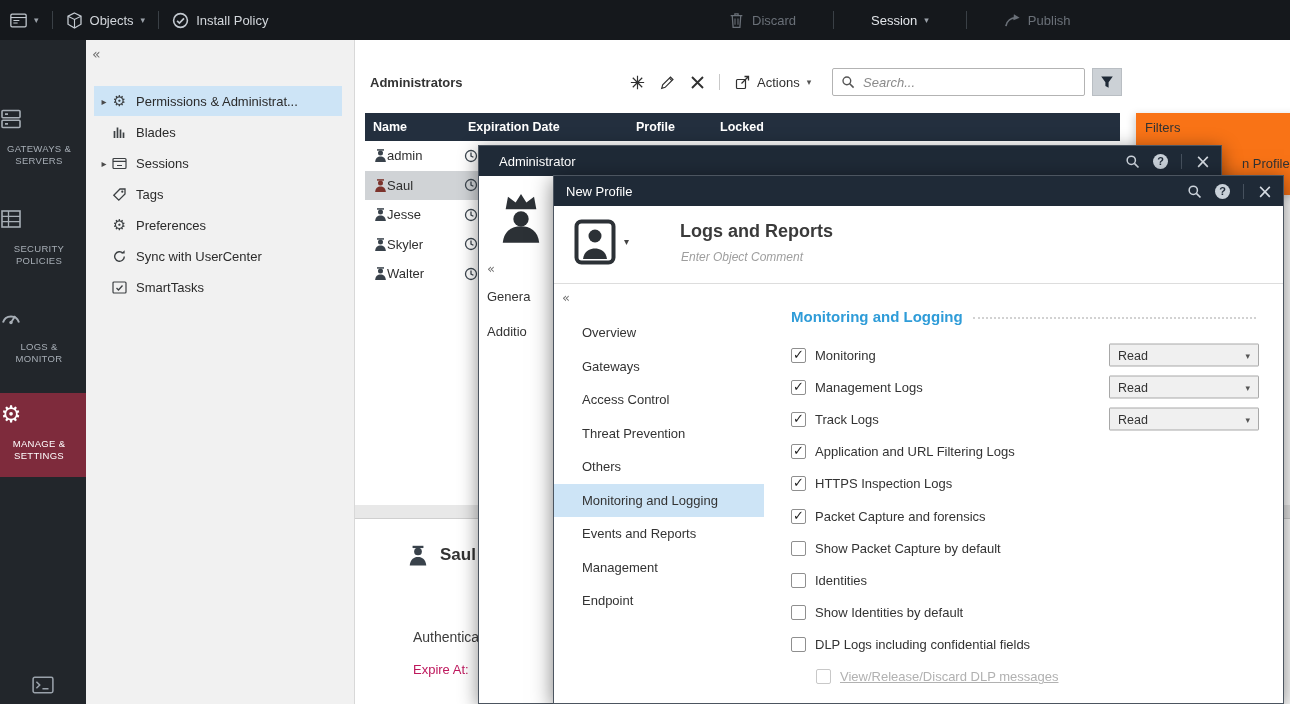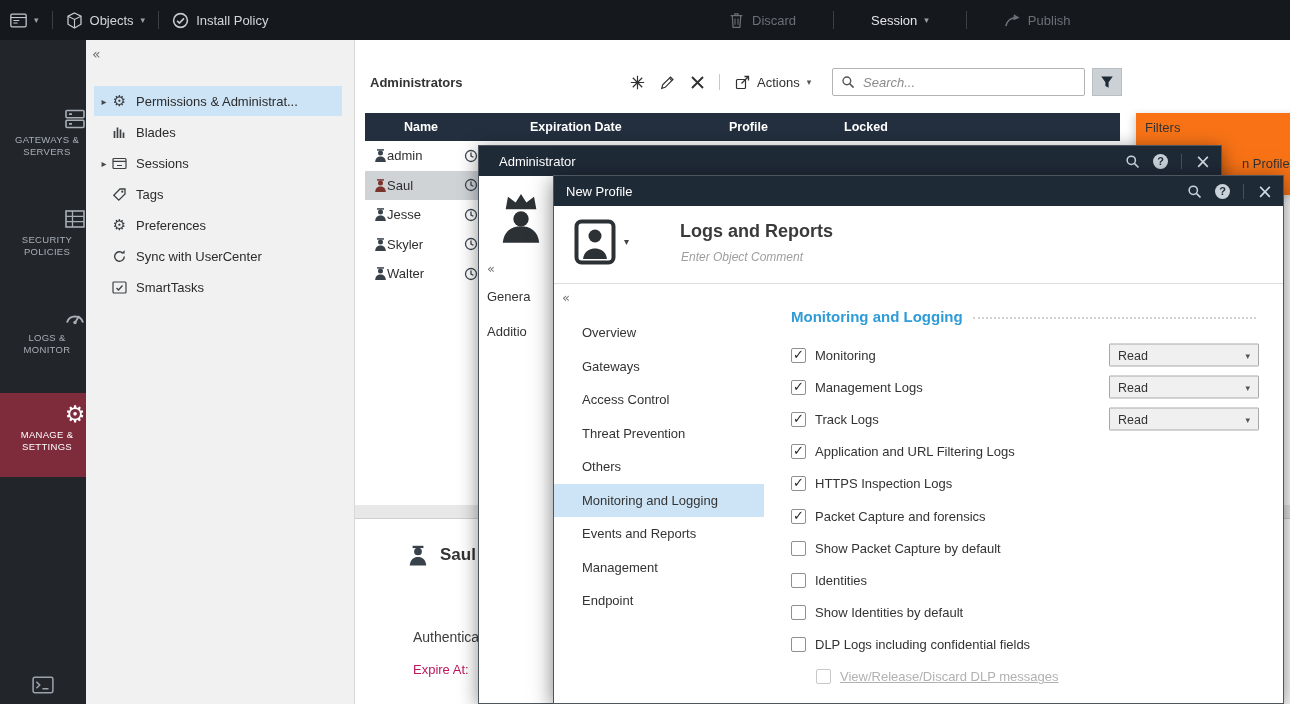--- a/index.html
+++ b/index.html
@@ -15,21 +15,21 @@
   .tb-btn{display:flex;align-items:center;gap:7px;padding:0 10px;height:40px;font-size:13px;color:#d3d7dc;cursor:default;}
   .tb-sep{width:1px;height:18px;background:#3a4046;margin:0 3px;flex:none;}
   .tb-ic{width:17px;height:17px;color:#c3c9d0;}
   .tb-caret{font-size:9px;color:#9aa0a8;}
   .tb-right{position:absolute;left:718px;top:0;height:40px;display:flex;align-items:center;gap:24px;}
   .tb-dim,.tb-dim .tb-ic{color:#6a7078;}
   .tb-session{color:#e3e6ea;}
 
   
   .app-sidebar{position:absolute;left:0;top:40px;width:86px;height:664px;background:#22262b;}
-  .sb-item{position:absolute;left:0;width:86px;height:80px;display:flex;flex-direction:column;align-items:flex-end;padding-top:10px;gap:4px;color:#a7aeb6;cursor:default;}
+  .sb-item{position:absolute;left:0;width:86px;height:80px;display:flex;flex-direction:column;align-items:flex-start;padding-top:10px;gap:13px;color:#a7aeb6;cursor:default;}
   .sb-item:nth-of-type(1){top:58px;}
   .sb-item:nth-of-type(2){top:158px;}
   .sb-item:nth-of-type(3){top:256px;}
   .sb-item:nth-of-type(4){top:353px;height:84px;}
   .sb-item.active{background:#7e2b3c;color:#ffffff;}
   .sb-ic{width:22px;height:22px;flex:none;}
   .sb-ic .gear{font-size:23px;line-height:22px;}
   .sb-label{font-size:9.5px;line-height:1.3;text-align:center;letter-spacing:.3px;max-width:78px;}
   .terminal{position:absolute;left:32px;top:636px;width:22px;height:18px;color:#9aa2ab;}
 
@@ -54,21 +54,21 @@
   .actions-btn{display:flex;align-items:center;gap:7px;height:28px;padding:0 8px;font-size:13px;color:#303030;cursor:default;}
   .actions-btn .ic{width:15px;height:15px;}
   .searchbox{position:absolute;left:477px;top:28px;width:253px;height:28px;}
   .searchbox .ic{position:absolute;left:9px;top:7px;width:14px;height:14px;color:#555;}
   .search-input{width:100%;height:100%;border:1px solid #b3b3b3;border-radius:2px;padding:0 8px 0 30px;font-size:13px;font-family:"Liberation Sans",sans-serif;color:#333;outline:none;}
   .search-input::placeholder{font-style:italic;color:#8a8a8a;}
   .filter-btn{position:absolute;left:737px;top:28px;width:30px;height:28px;background:#ccd1d6;border:1px solid #b9bec3;display:flex;align-items:center;justify-content:center;color:#1f2a37;cursor:default;}
   .filter-btn .ic{width:14px;height:14px;}
 
   .thead{position:absolute;left:10px;top:73px;width:755px;height:28px;background:#232f3e;display:flex;}
-  .th{height:45px;line-height:28px;padding-left:8px;font-size:12.5px;font-weight:bold;color:#ffffff;overflow:hidden;white-space:nowrap;margin-left:31px;}
+  .th{height:45px;line-height:28px;padding-left:8px;font-size:12.5px;font-weight:bold;color:#ffffff;overflow:hidden;white-space:nowrap;}
   .tbody{position:absolute;left:10px;top:101px;width:755px;background:#fff;}
   .trow{position:relative;display:flex;align-items:center;height:29.5px;cursor:default;}
   .trow.selected{background:#d0d3d6;}
   .row-person{width:13px;height:15px;margin-left:9px;color:#39424b;flex:none;}
   .ic[data-name="admin-user-alert-icon"]{color:#7c332c;}
   .row-name{font-size:13px;color:#2f2f2f;}
   .row-clock{position:absolute;left:99px;width:14px;height:14px;color:#3c464f;}
 
   .filters-panel{position:absolute;left:781px;top:73px;width:170px;height:82px;background:#f97316;box-shadow:-2px 2px 8px rgba(0,0,0,.18);}
   .filters-title{position:absolute;left:9px;top:7px;font-size:13px;color:#333;}

